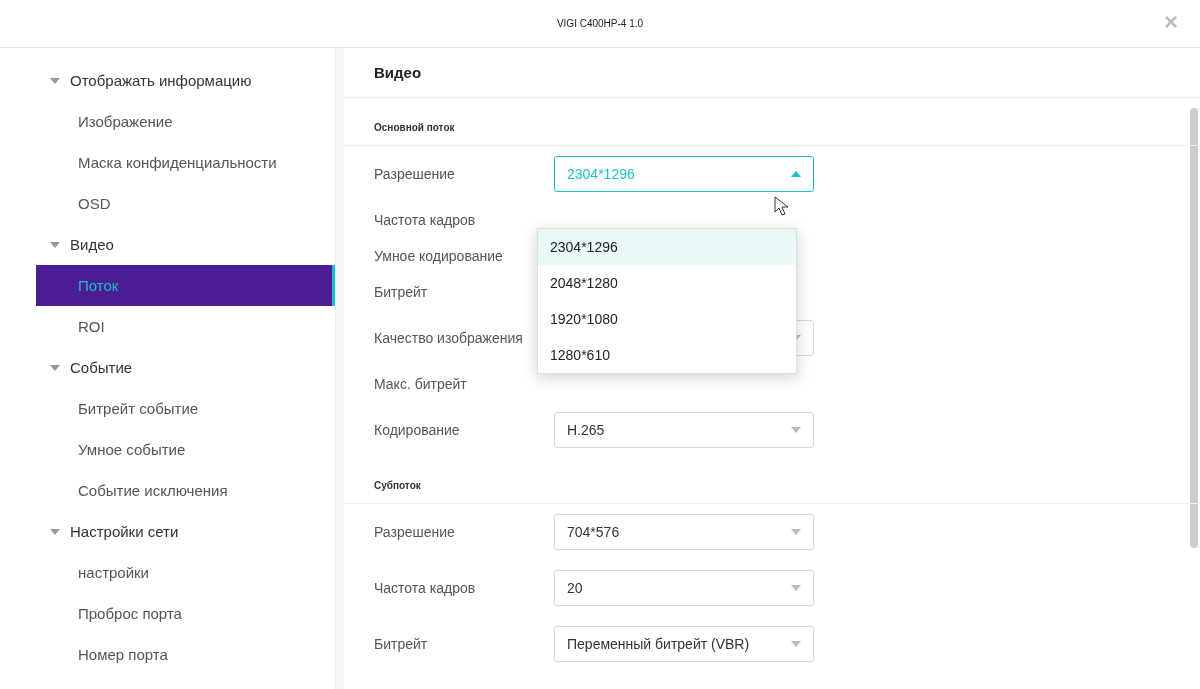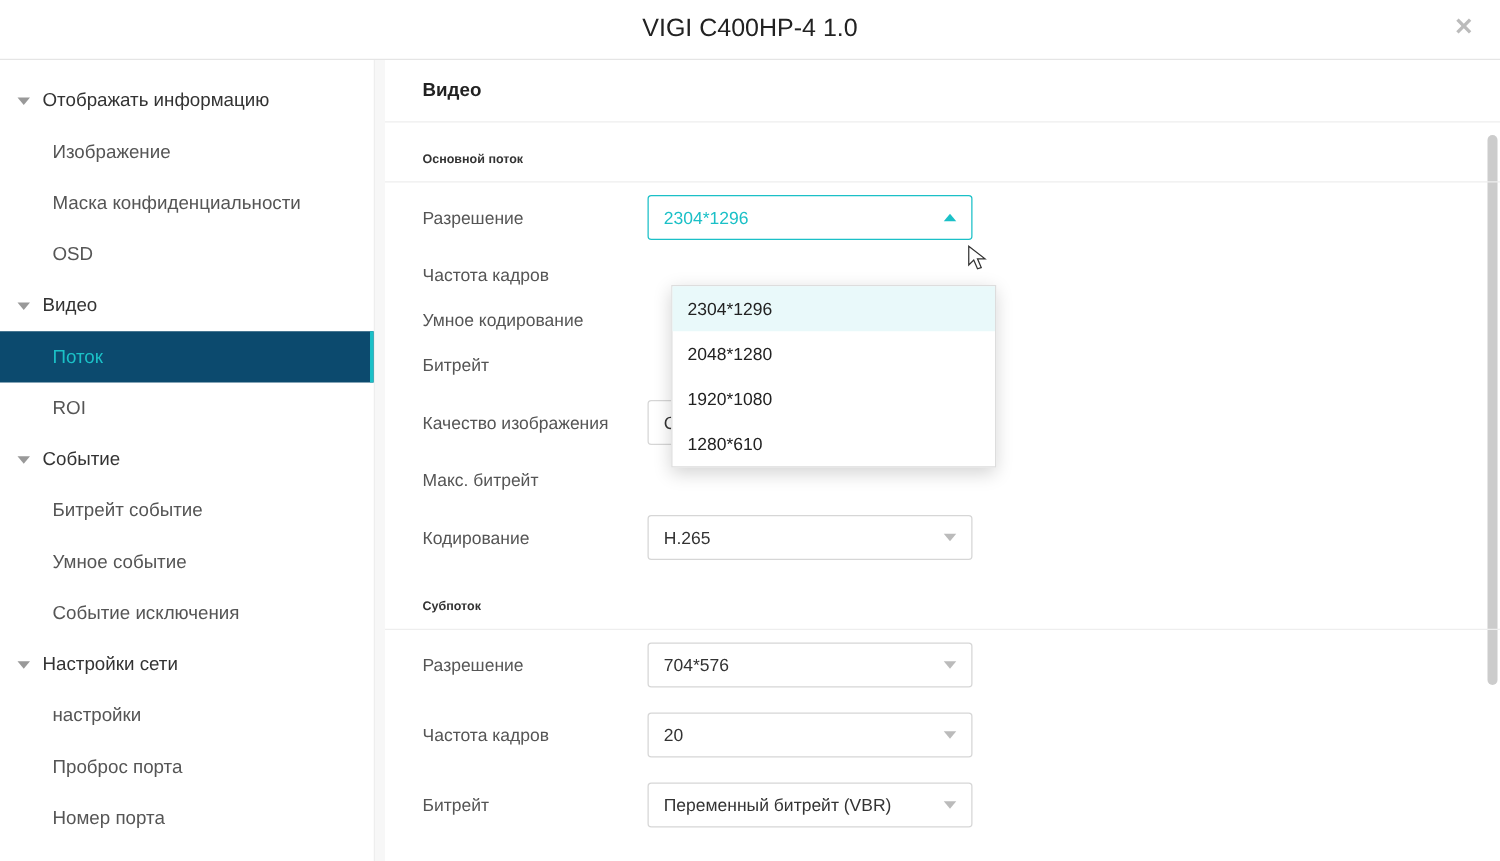--- a/index.html
+++ b/index.html
@@ -15,35 +15,36 @@
   }
   .titlebar {
     height: 48px;
     border-bottom: 1px solid #e5e5e5;
     display: flex;
     align-items: center;
     justify-content: center;
     position: relative;
     background: #fff;
   }
-  .titlebar .title { font-size: 20px; color: #222; }
+  .titlebar .title { font-size: 10px; color: #222; }
   .titlebar .close {
     position: absolute;
     right: 22px;
     top: 10px;
     font-size: 24px;
     color: #bbb;
     cursor: pointer;
     font-weight: bold;
     line-height: 1;
   }
   .layout {
     display: flex;
     height: calc(689px - 48px);
     background: #f7f7f7;
+    margin-left: 36px;
   }
   .sidebar {
     width: 300px;
     background: #fff;
     overflow-y: auto;
     padding-top: 12px;
     border-right: 1px solid #eee;
   }
   .nav-group {
     display: flex;
@@ -62,21 +63,21 @@
     flex: 0 0 auto;
   }
   .nav-item {
     padding: 12px 14px 12px 42px;
     color: #555;
     cursor: pointer;
     font-size: 15px;
     border-right: 3px solid transparent;
   }
   .nav-item.active {
-    background: #0c4a6e;
+    background: #4c1d95;
     color: #1bc0c7;
     border-right: 3px solid #1bc0c7;
   }
   .main {
     flex: 1;
     position: relative;
     overflow: hidden;
     background: #fff;
     margin-left: 8px;
   }

